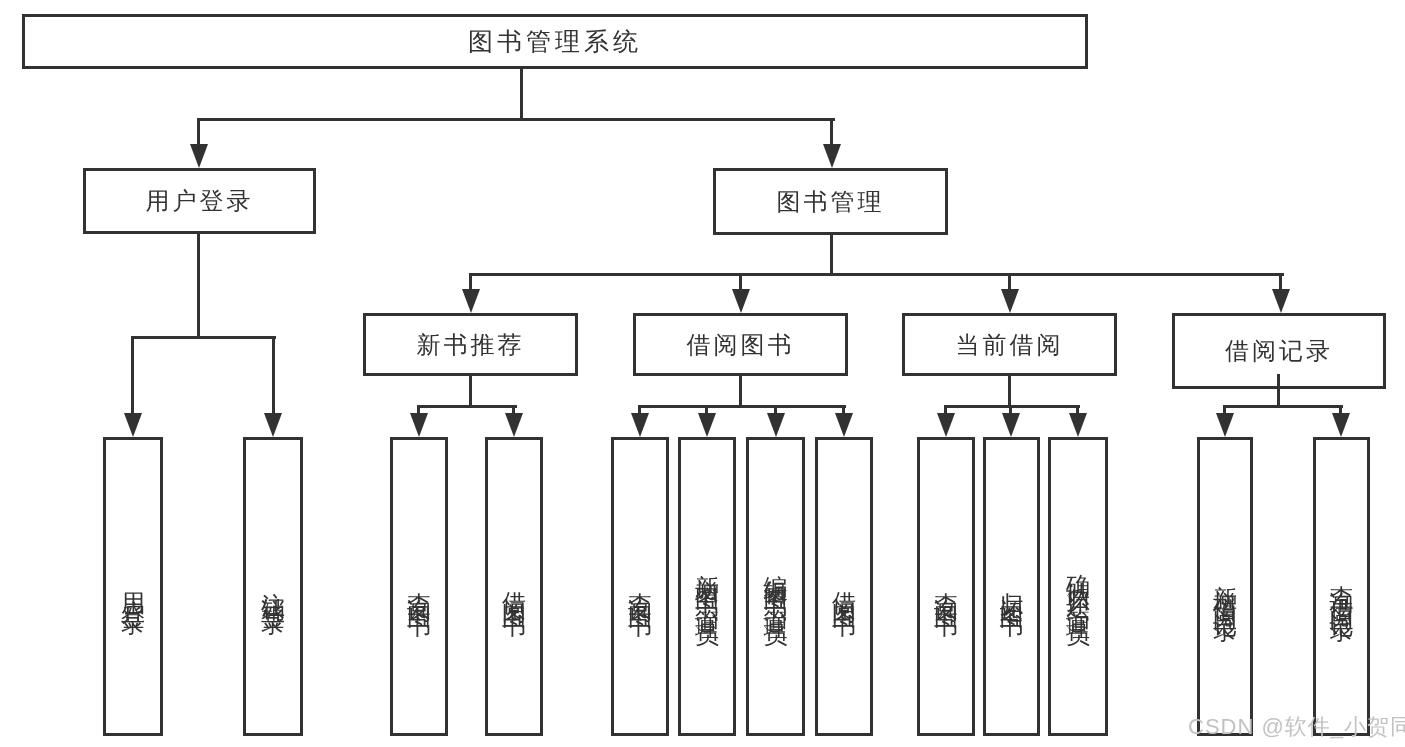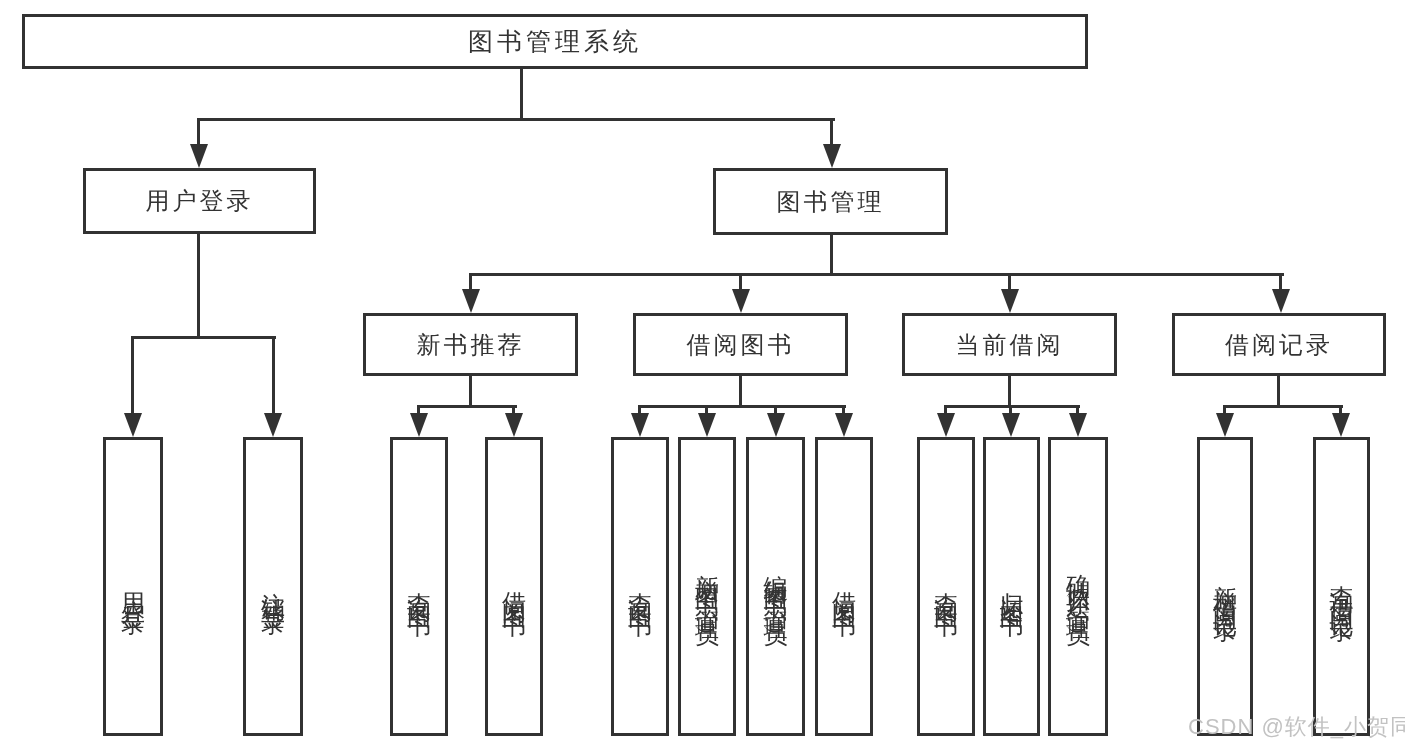--- a/index.html
+++ b/index.html
@@ -48,21 +48,21 @@
 
   <div class="box" style="left:363px;top:313px;width:215px;height:63px;">
     <span class="lbl">新书推荐</span>
   </div>
   <div class="box" style="left:633px;top:313px;width:215px;height:63px;">
     <span class="lbl">借阅图书</span>
   </div>
   <div class="box" style="left:902px;top:313px;width:215px;height:63px;">
     <span class="lbl">当前借阅</span>
   </div>
-  <div class="box" style="left:1172px;top:313px;width:214px;height:63px;">
+  <div class="box" style="left:1172px;top:313px;width:214px;height:76px;">
     <span class="lbl">借阅记录</span>
   </div>
 
   <div class="box vbox" style="left:103px;top:437px;width:60px;height:299px;">
     <span class="lbl">用户登录</span>
   </div>
   <div class="box vbox" style="left:243px;top:437px;width:60px;height:299px;">
     <span class="lbl">注销登录</span>
   </div>
 

